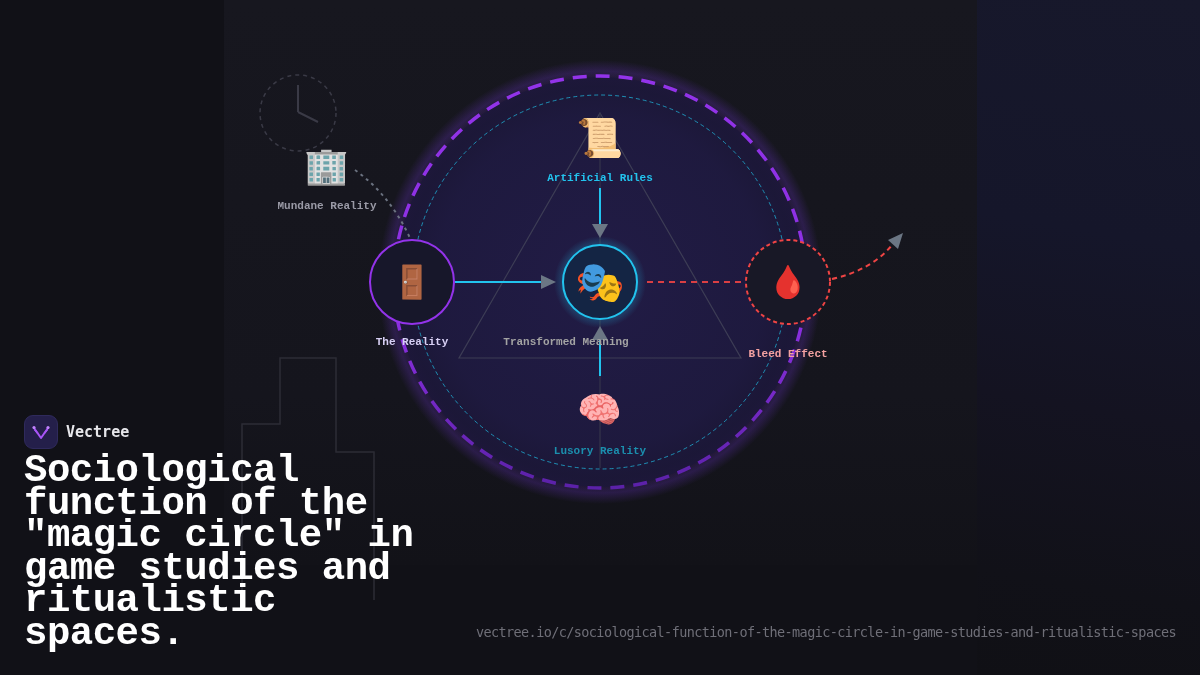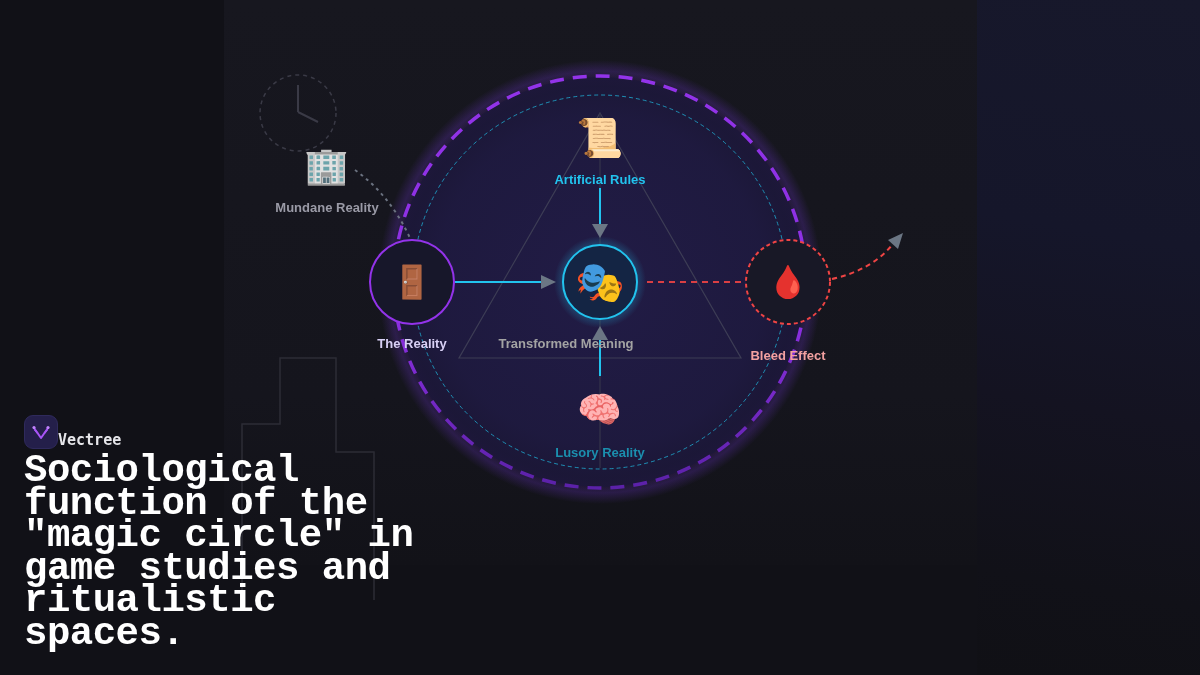--- a/index.html
+++ b/index.html
@@ -36,38 +36,39 @@
     }
     .diagram {
       position: absolute;
       left: 0;
       top: 0;
       width: 1200px;
       height: 675px;
     }
     .node-label {
       position: absolute;
-      font-family: Liberation Sans, sans-serif;
+      font-family: Liberation Mono, monospace;
       font-weight: bold;
-      font-size: 13px;
+      font-size: 11px;
       white-space: nowrap;
       transform: translateX(-50%);
     }
     .emoji {
       position: absolute;
       transform: translate(-50%, -50%);
       line-height: 1;
       font-family: "DejaVu Sans", sans-serif;
     }
     .brand {
       position: absolute;
       left: 24px;
       top: 415px;
       display: flex;
-      align-items: flex-end;
+      align-items: center;
+      gap: 8px;
     }
     .brand-logo {
       width: 34px;
       height: 34px;
       border-radius: 9px;
       background: #241f4a;
       border: 1px solid #2f2a5c;
       display: flex;
       align-items: center;
       justify-content: center;
@@ -209,13 +210,14 @@
         <path d="M13.5 10 L16 7" fill="none" stroke="#a855f7" stroke-width="1.8" stroke-linecap="round"></path>
         <circle cx="3" cy="4.5" r="1.6" fill="#c084fc"></circle>
         <circle cx="17" cy="4.5" r="1.6" fill="#c084fc"></circle>
       </svg>
     </div>
     <span class="brand-name">Vectree</span>
   </div>
 
   <h1 class="title">Sociological function of the "magic circle" in game studies and ritualistic spaces.</h1>
 
+  <div class="url">vectree.io/c/sociological-function-of-the-magic-circle-in-game-studies-and-ritualistic-spaces</div>
 </div>
 
 </body></html>

